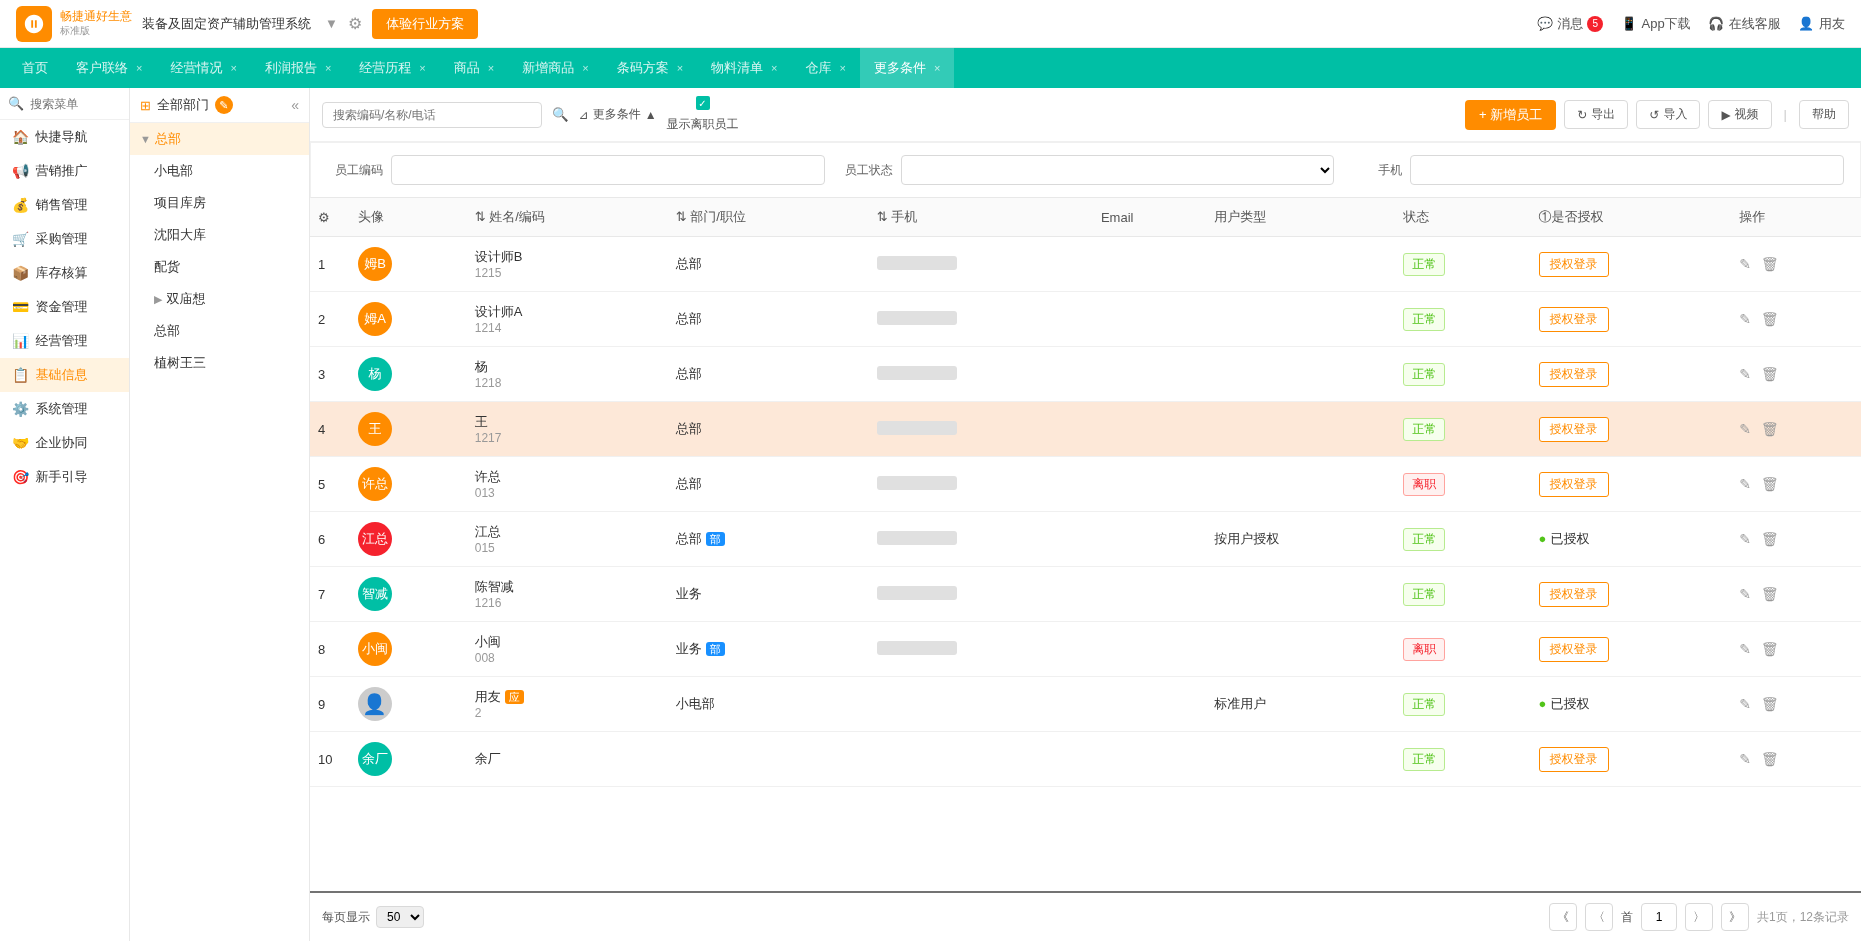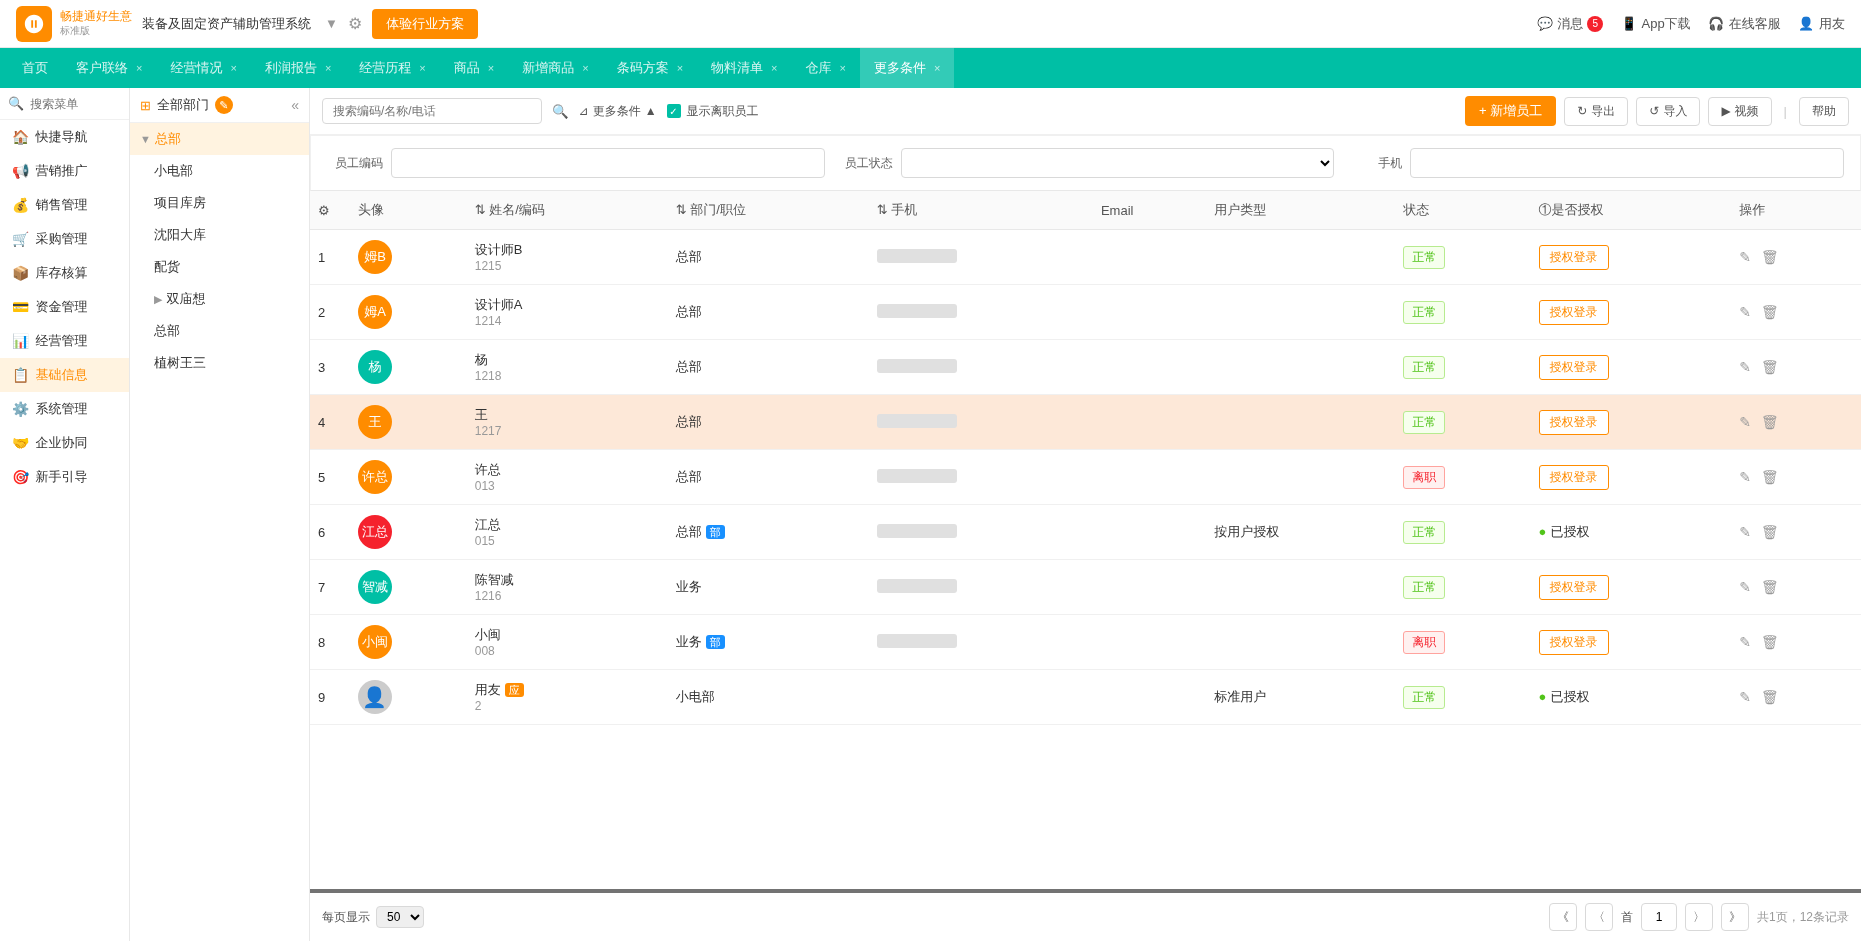--- a/index.html
+++ b/index.html
@@ -137,21 +137,21 @@
     .filter-bar input {
       border: 1px solid #d9d9d9;
       border-radius: 4px;
       padding: 5px 10px;
       font-size: 12px;
       outline: none;
       width: 200px;
     }
     .filter-search-btn { background: none; border: none; cursor: pointer; color: #999; }
     .more-filter { background: none; border: none; cursor: pointer; font-size: 12px; color: #555; display: flex; align-items: center; gap: 4px; }
-    .show-resigned { display: flex; align-items: center; gap: 6px; font-size: 12px; color: #555; cursor: pointer; }
+    .show-resigned { display: flex; align-items: center; gap: 6px; font-size: 12px; color: #555; cursor: pointer; flex-direction: column; }
     .checkbox-checked { width: 14px; height: 14px; background: #00bfa5; border-radius: 2px; display: flex; align-items: center; justify-content: center; }
     .checkbox-checked::after { content: '✓'; color: white; font-size: 10px; }
 
     
     .search-form {
       background: #fff;
       border: 1px solid #f0f0f0;
       margin: 0 0 0 0;
       padding: 12px 16px;
       display: grid;
@@ -207,21 +207,21 @@
     .action-icons { display: flex; gap: 10px; color: #999; }
     .action-icon { cursor: pointer; font-size: 14px; }
     .phone-blur { display: inline-block; width: 80px; height: 14px; background: #e0e0e0; border-radius: 3px; }
     .tag-dept { background: #1890ff; color: white; border-radius: 3px; font-size: 11px; padding: 1px 4px; margin-left: 4px; }
     .tag-respond { background: #ff8c00; color: white; border-radius: 3px; font-size: 11px; padding: 1px 4px; margin-left: 4px; }
 
     
     .table-footer {
       padding: 10px 12px;
       background: #fff;
-      border-top: 4px solid #737373;
+      border-top: 2px solid #737373;
       display: flex;
       align-items: center;
       justify-content: space-between;
       font-size: 12px;
       color: #555;
     }
     .pagination { display: flex; align-items: center; gap: 8px; }
     .page-btn { width: 28px; height: 28px; border: 1px solid #d9d9d9; background: white; cursor: pointer; border-radius: 4px; display: flex; align-items: center; justify-content: center; font-size: 12px; color: #555; }
     .page-input { width: 36px; height: 28px; border: 1px solid #d9d9d9; border-radius: 4px; text-align: center; font-size: 12px; outline: none; }
     .total-info { color: #999; }
@@ -669,20 +669,42 @@
                 <td>标准用户</td>
                 <td><span class="status-normal">正常</span></td>
                 <td><span class="authorized-dot">●</span><span>已授权</span></td>
                 <td>
                   <div class="action-icons">
     <span class="action-icon">✎</span>
     <span class="action-icon">🗑</span>
   </div>
                 </td>
               </tr>
+              <tr>
+                <td>10</td>
+                <td>
+                  <div class="avatar" style="background: rgb(0, 191, 165);">余厂</div>
+                </td>
+                <td>
+                  <div>余厂</div>
+                  <div style="color:#999;font-size:12px;"></div>
+                </td>
+                <td></td>
+                <td></td>
+                <td></td>
+                <td></td>
+                <td><span class="status-normal">正常</span></td>
+                <td><button class="btn-authorize">授权登录</button></td>
+                <td>
+                  <div class="action-icons">
+    <span class="action-icon">✎</span>
+    <span class="action-icon">🗑</span>
+  </div>
+                </td>
+              </tr>
             </tbody>
         </table>
       </div>
 
       <div class="table-footer">
         <div style="display:flex;align-items:center;gap:6px;">
           <span>每页显示</span>
           <select style="border:1px solid #d9d9d9;border-radius:4px;padding:2px 6px;font-size:12px;">
             <option>50</option>
           </select>

